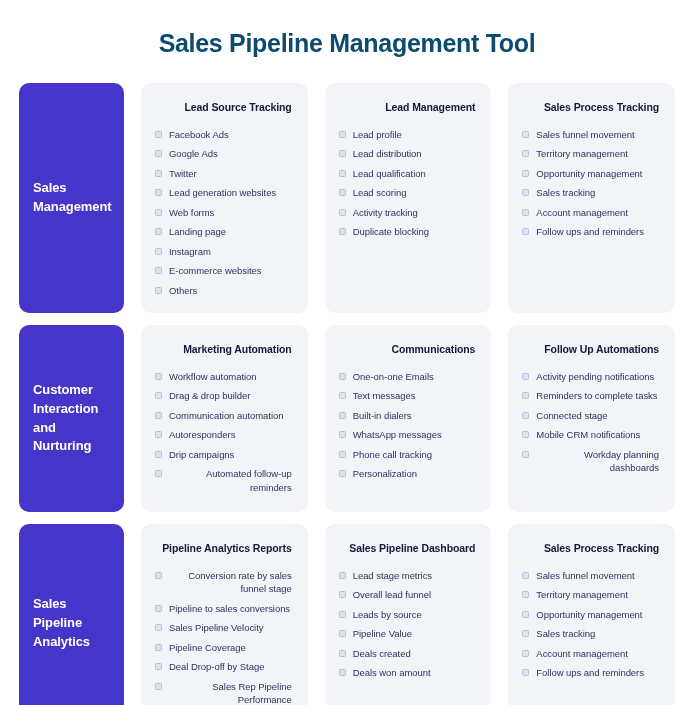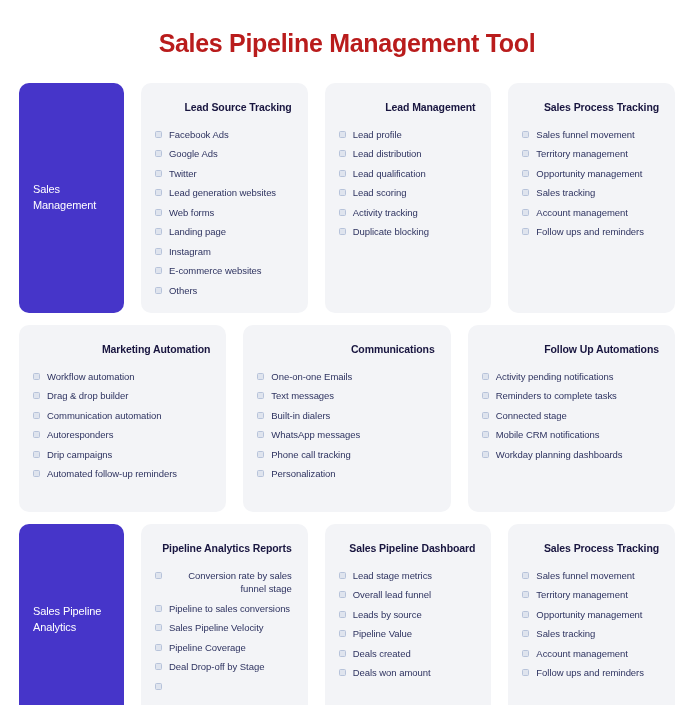--- a/index.html
+++ b/index.html
@@ -17,21 +17,21 @@
     height: 705px;
     position: relative;
     padding: 0 19px;
   }
 
   
   .page-title {
     text-align: center;
     font-size: 25px;
     font-weight: bold;
-    color: #b91c1c;
+    color: #0c4a6e;
     letter-spacing: -0.3px;
     padding-top: 28px;
     padding-bottom: 0;
     line-height: 1.2;
   }
 
   
   .matrix {
     margin-top: 25px;
     display: flex;
@@ -51,22 +51,22 @@
     flex: 0 0 105px;
     background: #4635c9;
     border-radius: 10px;
     display: flex;
     align-items: center;
     padding: 10px 14px;
   }
 
   .category-label {
     color: #ffffff;
-    font-size: 11px;
-    font-weight: normal;
+    font-size: 13px;
+    font-weight: bold;
     line-height: 1.45;
     letter-spacing: -0.1px;
   }
 
   
   .feature-card {
     flex: 1 1 0;
     background: #f3f4f7;
     border-radius: 10px;
     padding: 18px 16px 16px 14px;
@@ -232,20 +232,23 @@
           </li>
           <li class="feature-item">
             <span class="checkbox"></span>
             <span class="item-label">Follow ups and reminders</span>
           </li>
         </ul>
       </div>
     </div>
 
     <div class="matrix-row row-2">
+      <div class="category-card">
+        <span class="category-label">Customer Interaction and Nurturing</span>
+      </div>
 
       <div class="feature-card">
         <div class="feature-title">Marketing Automation</div>
         <ul class="feature-list">
           <li class="feature-item">
             <span class="checkbox"></span>
             <span class="item-label">Workflow automation</span>
           </li>
           <li class="feature-item">
             <span class="checkbox"></span>
@@ -350,20 +353,21 @@
           <li class="feature-item">
             <span class="checkbox"></span>
             <span class="item-label">Pipeline Coverage</span>
           </li>
           <li class="feature-item">
             <span class="checkbox"></span>
             <span class="item-label">Deal Drop-off by Stage</span>
           </li>
           <li class="feature-item">
             <span class="checkbox"></span>
+            <span class="item-label">Sales Rep Pipeline Performance</span>
           </li>
         </ul>
       </div>
 
       <div class="feature-card">
         <div class="feature-title">Sales Pipeline Dashboard</div>
         <ul class="feature-list">
           <li class="feature-item">
             <span class="checkbox"></span>
             <span class="item-label">Lead stage metrics</span>

